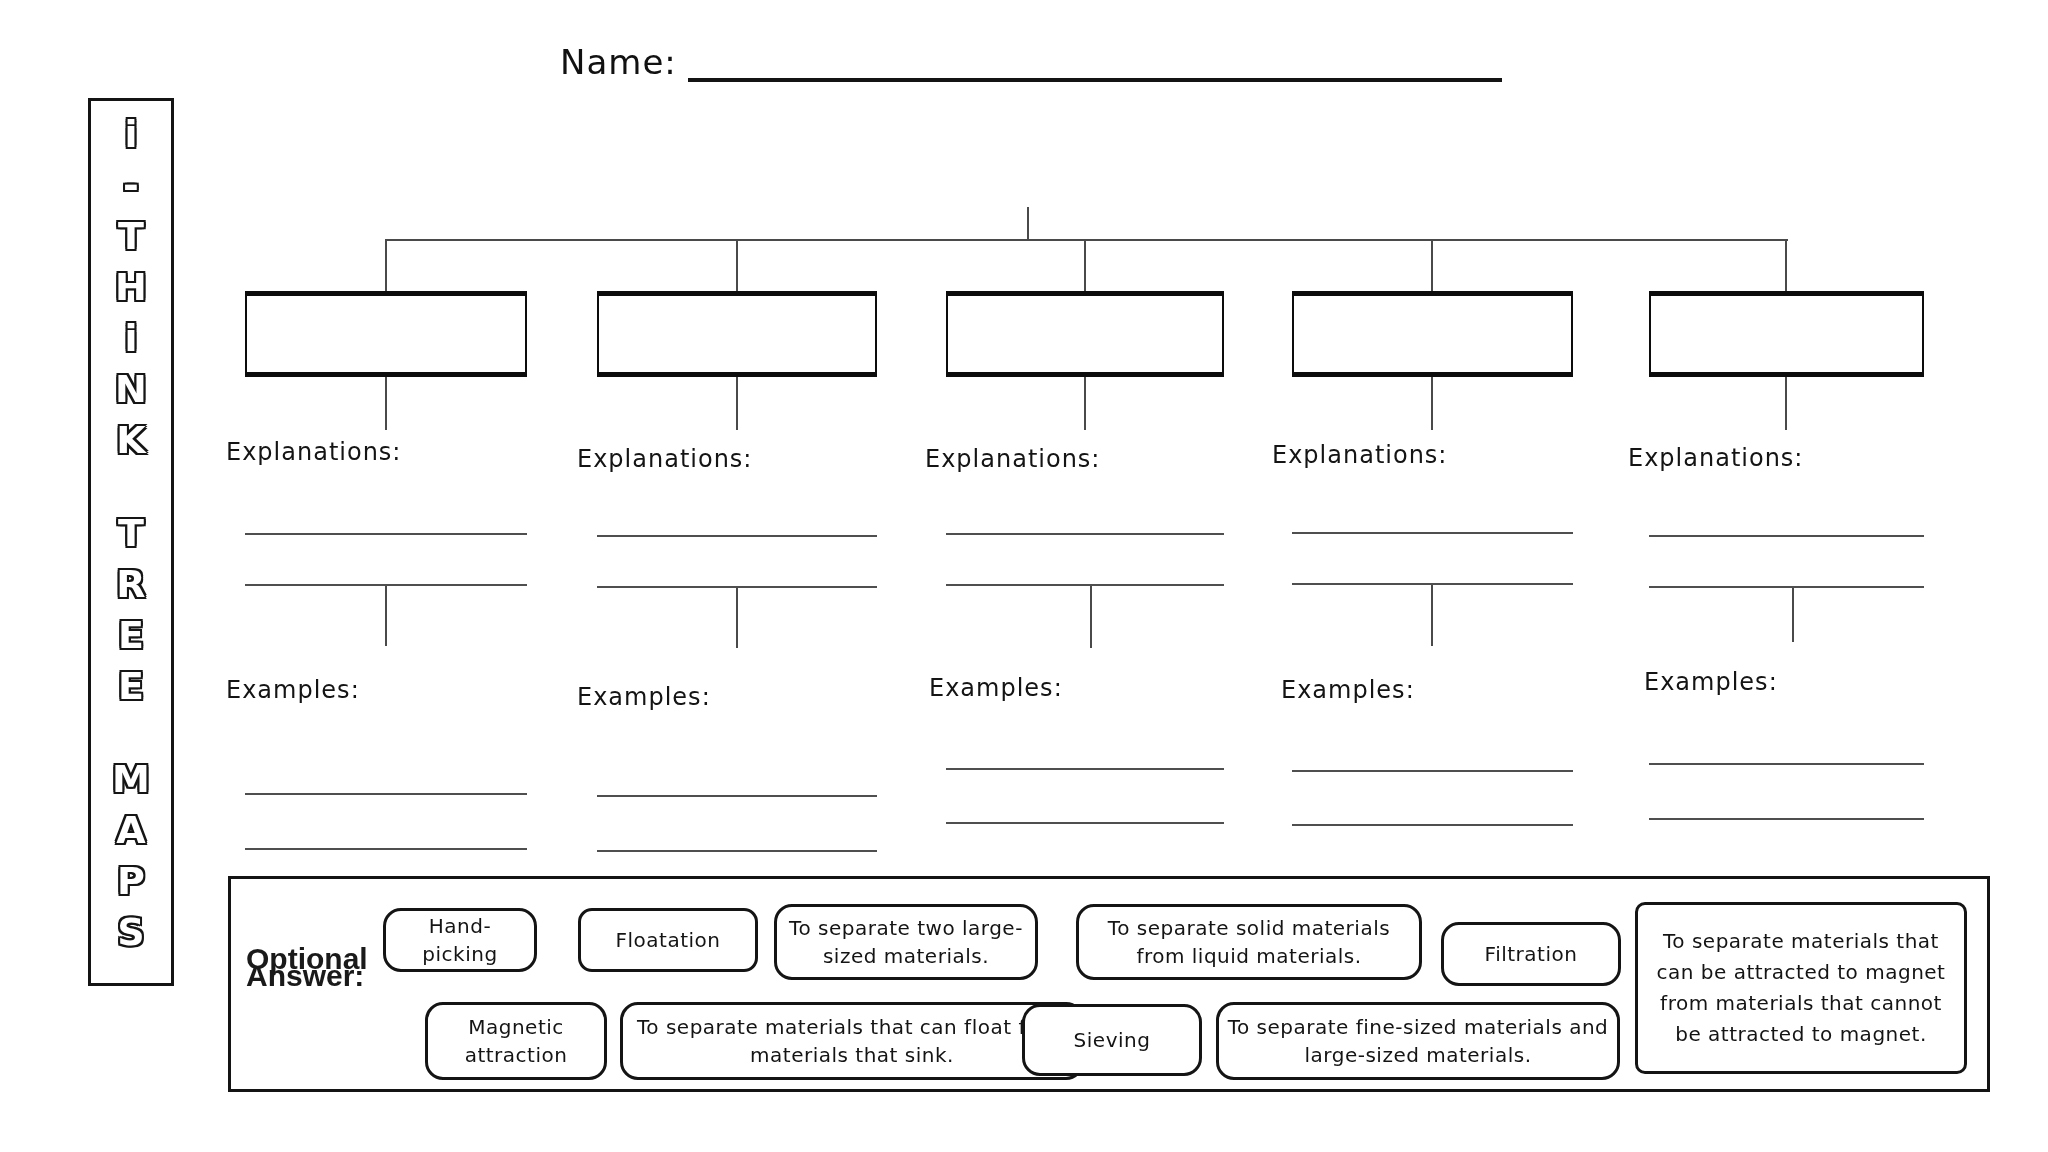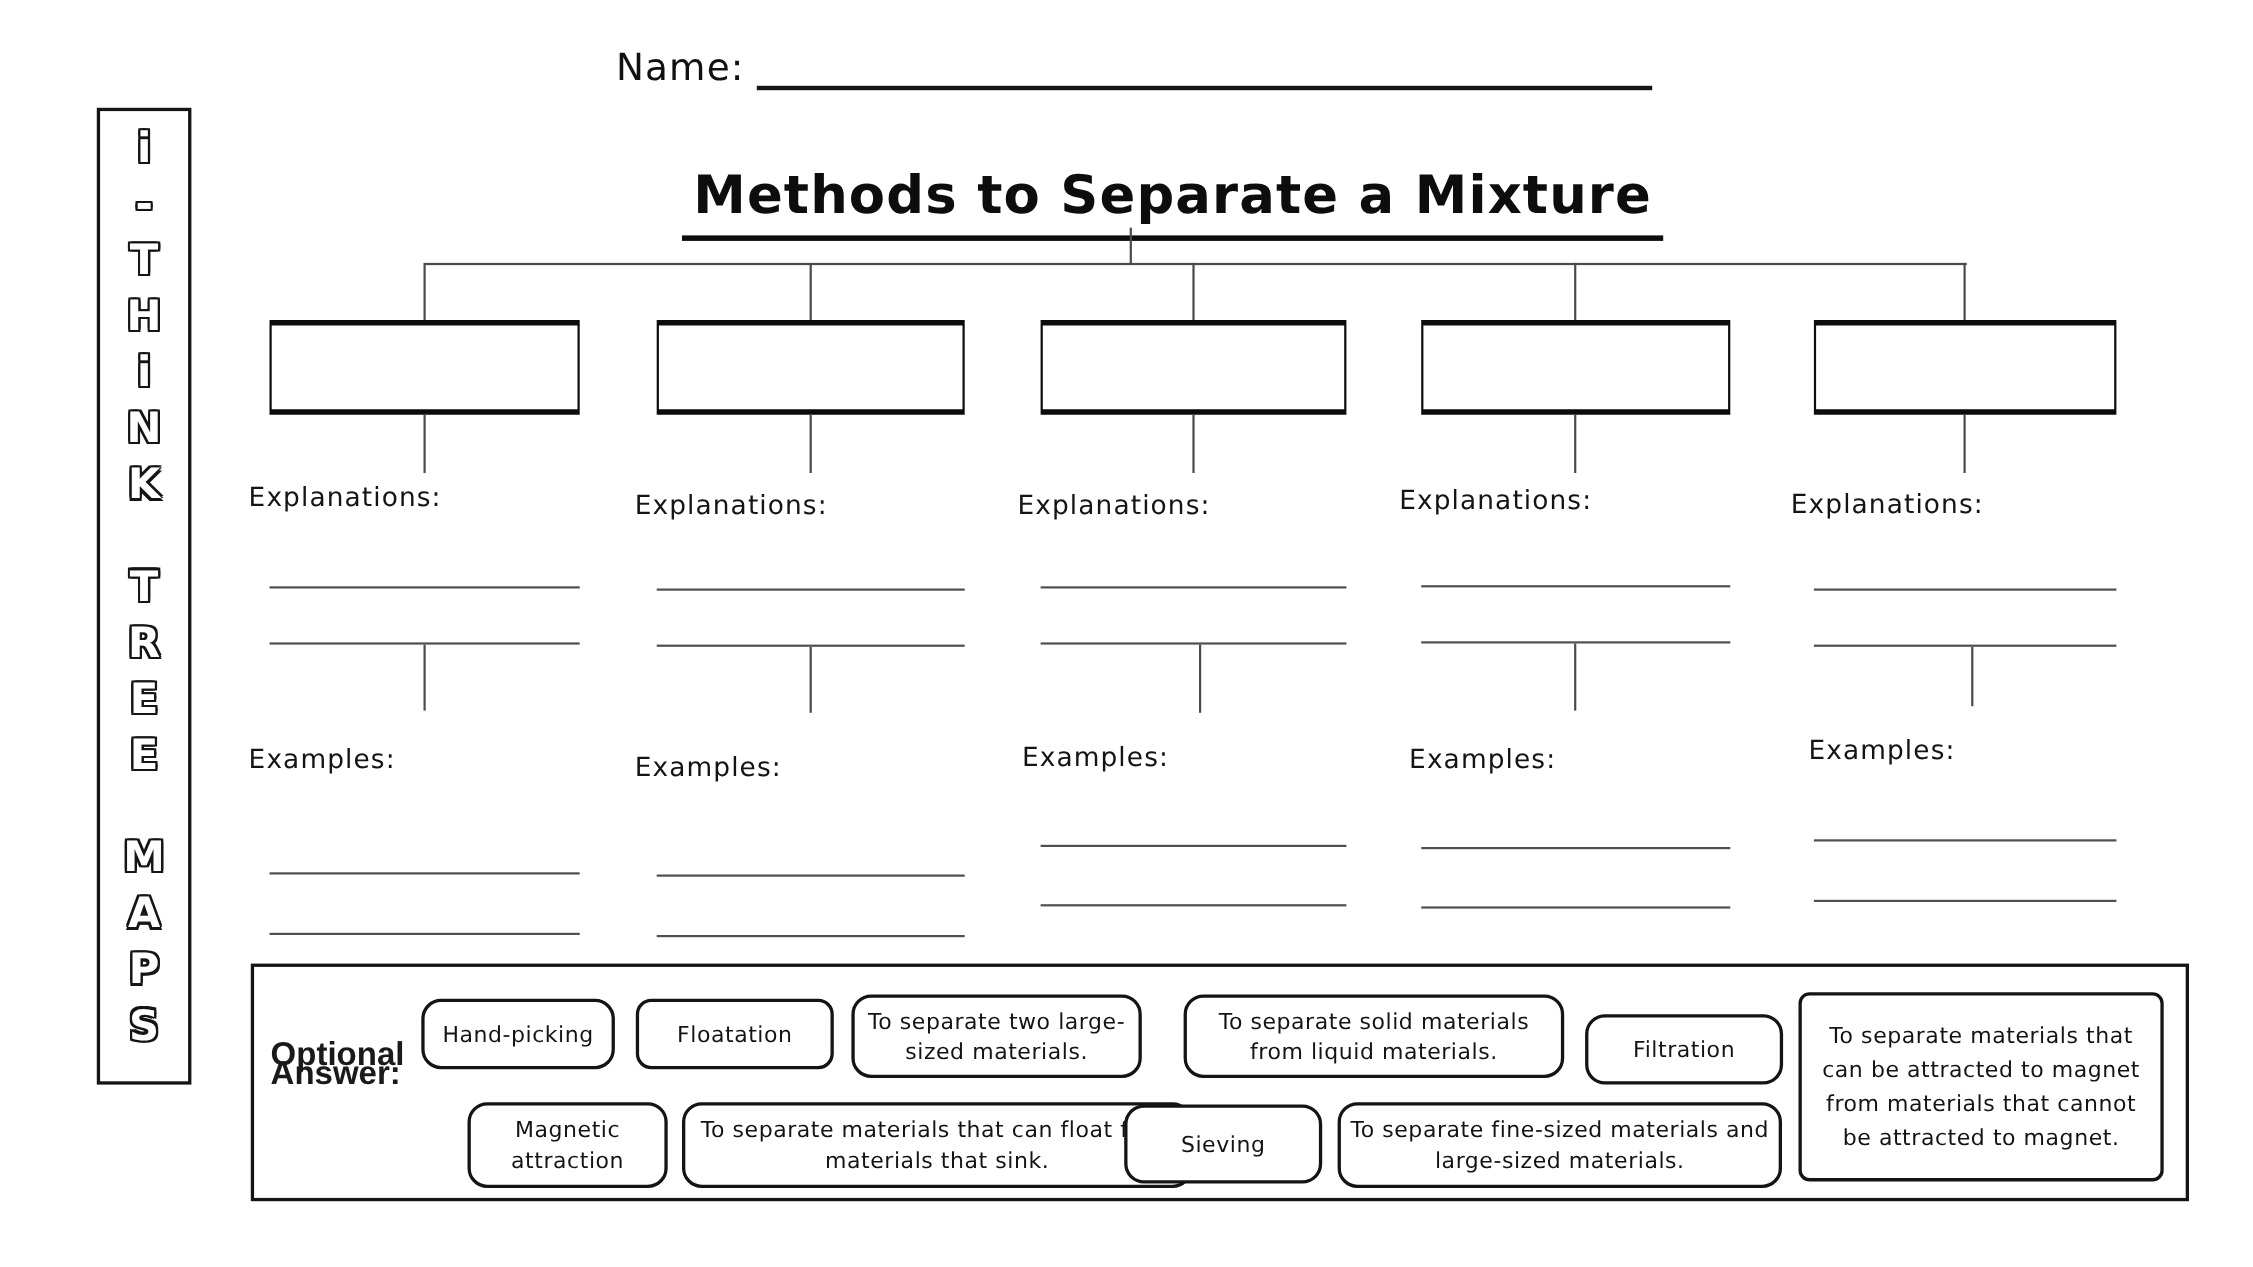--- a/index.html
+++ b/index.html
@@ -66,21 +66,20 @@
       <span class="blt">M</span>
       <span class="blt">A</span>
       <span class="blt">P</span>
       <span class="blt">S</span>
     </div>
   </div>
 
   <span class="name-label">Name:</span>
   <div class="name-line"></div>
 
-  <div class="title">Methods to Separate a Mixture</div>
 
   <div class="vline" style="left:1027px;top:207px;height:33px;"></div>
   <div class="hline" style="left:386px;top:239px;width:1402px;"></div>
   <div class="vline" style="left:385px;top:239px;height:52px;"></div>
   <div class="vline" style="left:736px;top:239px;height:52px;"></div>
   <div class="vline" style="left:1084px;top:239px;height:52px;"></div>
   <div class="vline" style="left:1431px;top:239px;height:52px;"></div>
   <div class="vline" style="left:1785px;top:239px;height:52px;"></div>
 
   <div class="mbox" style="left:245px;top:291px;width:282px;height:86px;"></div>
@@ -130,21 +129,21 @@
   <div class="wline" style="left:1649px;top:586px;width:275px;"></div>
   <div class="vline" style="left:1792px;top:588px;height:54px;"></div>
   <div class="lbl" style="left:1644px;top:668px;">Examples:</div>
   <div class="wline" style="left:1649px;top:763px;width:275px;"></div>
   <div class="wline" style="left:1649px;top:818px;width:275px;"></div>
 
   <div class="opt-box"></div>
   <div class="opt-label" style="top:942px;">Optional</div>
   <div class="opt-label" style="top:959px;">Answer:</div>
 
-  <div class="chip" style="left:383px;top:908px;width:176px;height:64px;">Hand-picking</div>
+  <div class="chip" style="left:383px;top:908px;width:154px;height:64px;">Hand-picking</div>
   <div class="chip" style="left:578px;top:908px;width:180px;height:64px;border-radius:14px;">Floatation</div>
   <div class="chip" style="left:774px;top:904px;width:264px;height:76px;">To separate two large-sized materials.</div>
   <div class="chip" style="left:1076px;top:904px;width:346px;height:76px;">To separate solid materials from liquid materials.</div>
   <div class="chip" style="left:1441px;top:908px;width:180px;height:64px;margin-top:14px;">Filtration</div>
   <div class="chip tall" style="left:1635px;top:902px;width:332px;height:172px;">To separate materials that can be attracted to magnet from materials that cannot be attracted to magnet.</div>
 
   <div class="chip" style="left:425px;top:1002px;width:182px;height:78px;">Magnetic attraction</div>
   <div class="chip" style="left:620px;top:1002px;width:464px;height:78px;">To separate materials that can float from materials that sink.</div>
   <div class="chip" style="left:1022px;top:1004px;width:180px;height:72px;">Sieving</div>
   <div class="chip" style="left:1216px;top:1002px;width:404px;height:78px;">To separate fine-sized materials and large-sized materials.</div>

